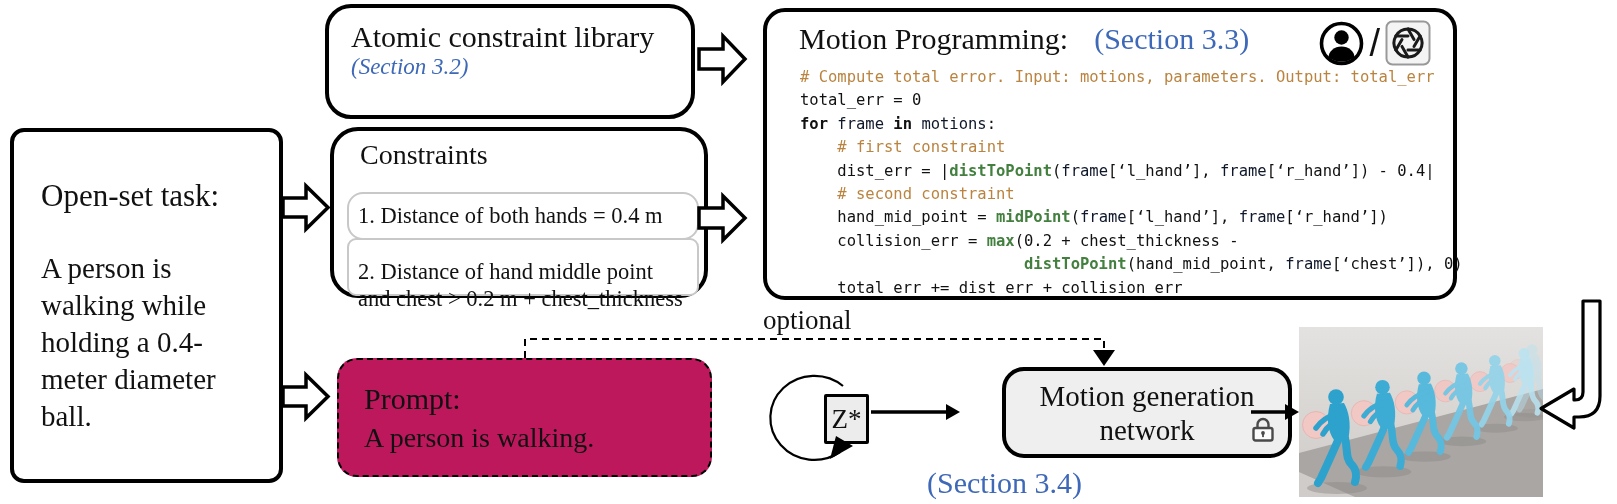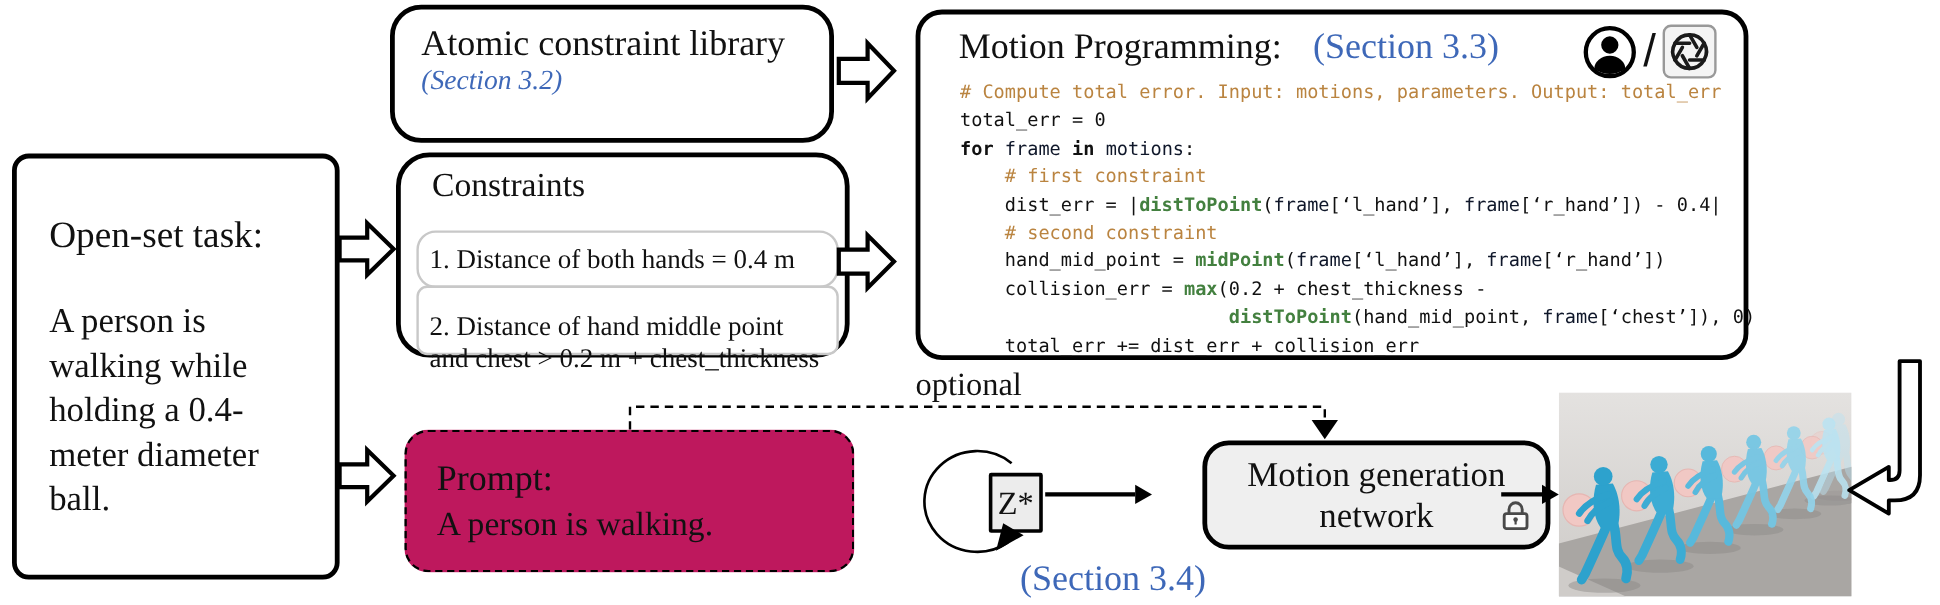--- a/index.html
+++ b/index.html
@@ -41,21 +41,21 @@
   #prompt-title{position:absolute;left:25px;top:22px;font-size:30px;}
   #prompt-body{position:absolute;left:25px;top:62px;font-size:28px;}
   
   #optional-label{position:absolute;left:763px;top:305px;font-size:27px;}
   #zstar-box{left:824px;top:394px;width:45px;height:50px;border-width:3.5px;background:#ececec;
              border-radius:2px;display:flex;align-items:center;justify-content:center;font-size:27px;}
   #mgn-box{left:960px;top:367px;width:290px;height:91px;border-radius:22px;background:#efefef;
            display:flex;align-items:center;justify-content:center;margin-left:42px;}
   #mgn-label{font-size:29px;line-height:34px;text-align:center;white-space:pre-line;}
   #mgn-lock{position:absolute;right:13px;bottom:11px;}
-  #section34{position:absolute;left:850px;top:466px;width:232px;text-align:left;font-size:30px;}
+  #section34{position:absolute;left:850px;top:466px;width:232px;text-align:right;font-size:30px;}
   
   #result-image{position:absolute;left:1299px;top:327px;width:244px;height:170px;}
   
   #overlay{position:absolute;left:0;top:0;width:1617px;height:504px;pointer-events:none;}
 </style>
 </head>
 <body>
 
 <div id="canvas">
 

